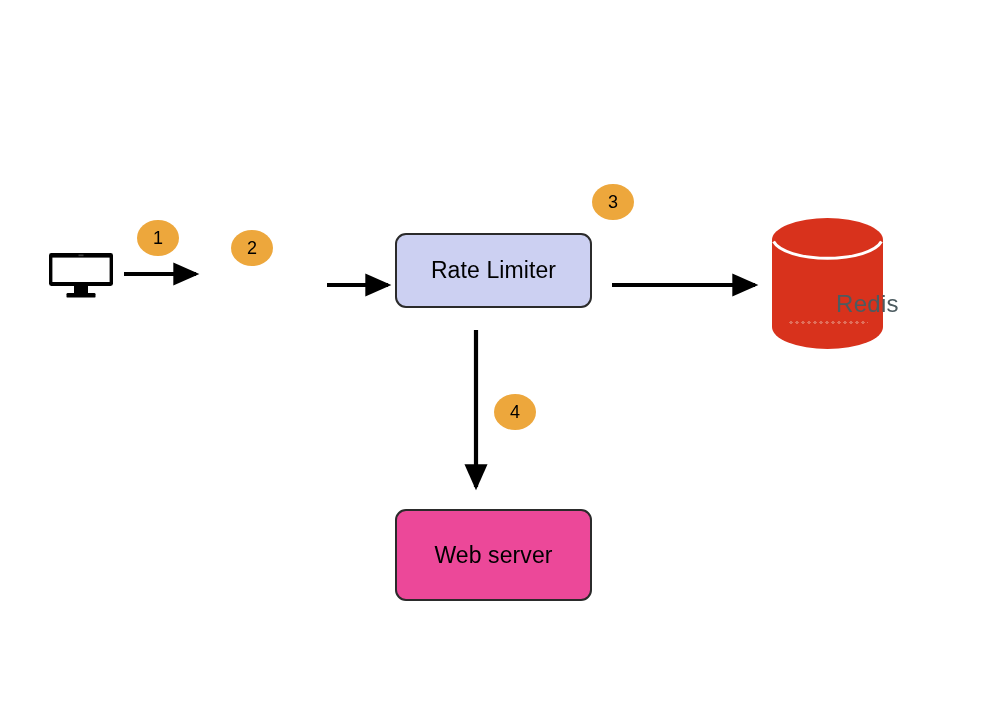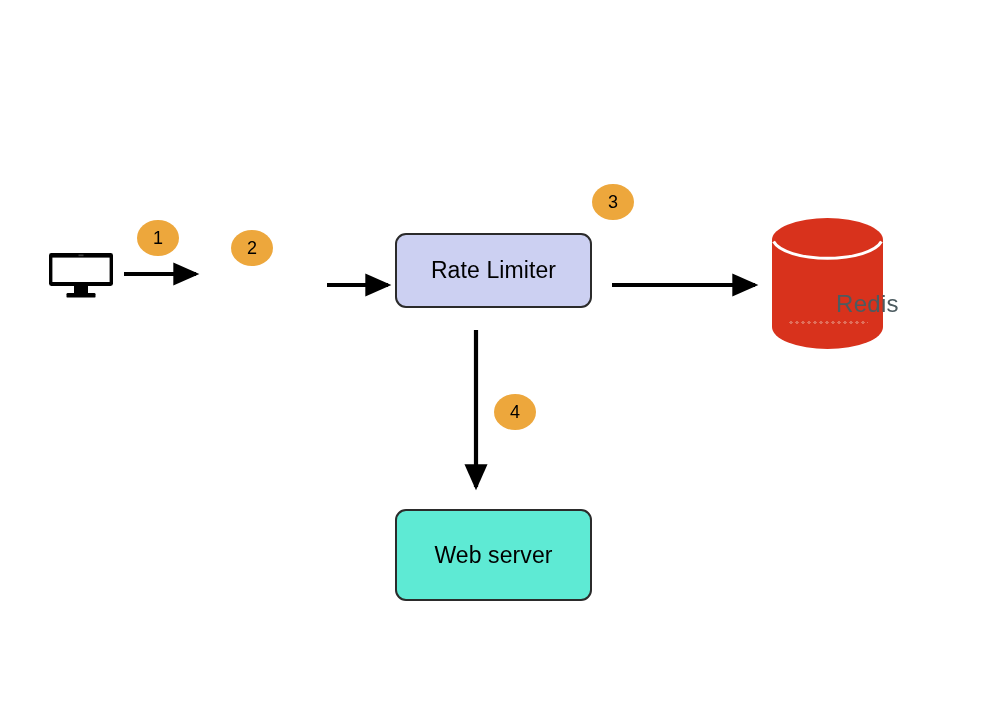--- a/index.html
+++ b/index.html
@@ -64,21 +64,21 @@
     background: #ccd0f2;
     border: 2.2px solid #2b2b2b;
     border-radius: 11px;
   }
 
   #web-server {
     left: 395px;
     top: 509px;
     width: 197px;
     height: 92px;
-    background: #5eead4;
+    background: #ec4899;
     border: 2.2px solid #2b2b2b;
     border-radius: 11px;
   }
 
   
   .badge {
     position: absolute;
     display: flex;
     align-items: center;
     justify-content: center;

